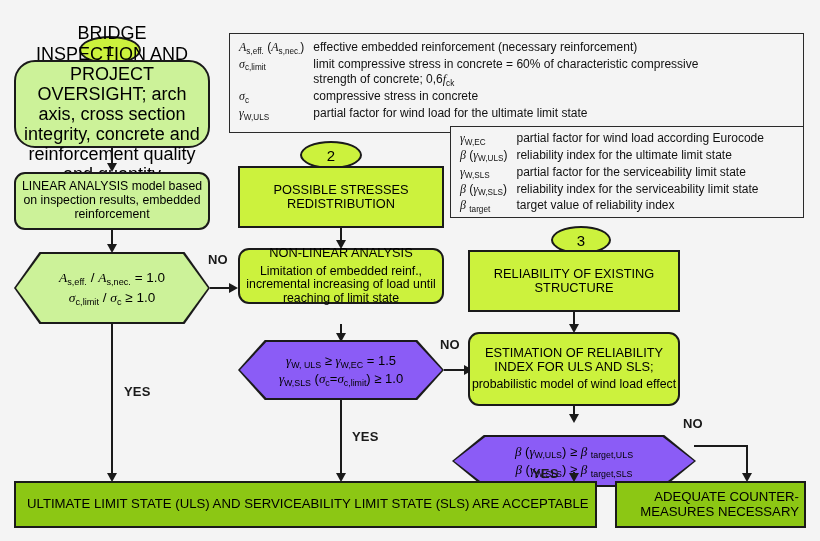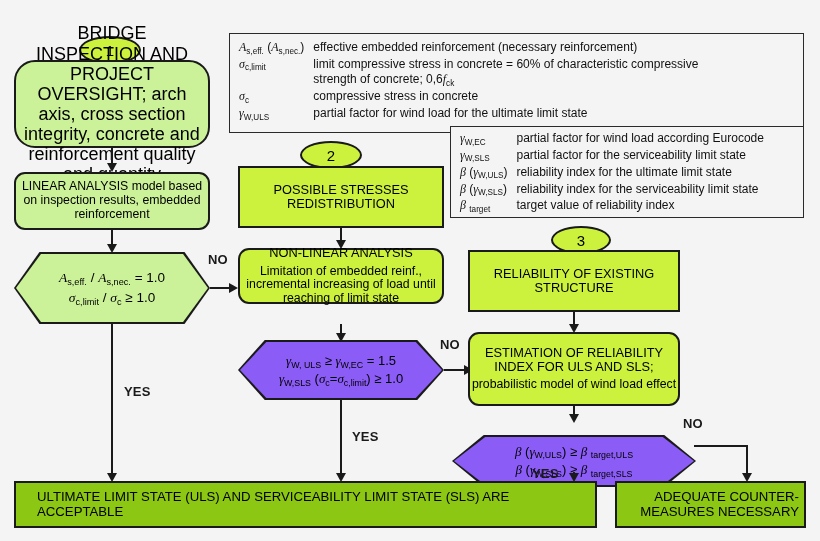--- a/index.html
+++ b/index.html
@@ -222,21 +222,21 @@
   <div class="line hline" style="left:694px; top:445px; width:54px;"></div>
   <div class="line vline" style="left:746px; top:445px; height:34px;"></div>
   <div class="arrowdown" style="left:742px; top:473px;"></div>
   <div class="lbl" style="left:683px; top:416px;">NO</div>
 
   <div class="line vline" style="left:573px; top:472px; height:7px;"></div>
   <div class="arrowdown" style="left:569px; top:473px;"></div>
   <div class="lbl" style="left:532px; top:466px;">YES</div>
 
   <div class="node olive" style="left:14px; top:481px; width:583px; height:47px; font-size:13.2px; justify-content:flex-start; text-align:left;">
-    <div class="txt" style="padding-left:21px; text-align:left;">ULTIMATE LIMIT STATE (ULS) AND SERVICEABILITY LIMIT STATE (SLS) ARE ACCEPTABLE</div>
+    <div class="txt" style="padding-left:11px; text-align:left;">ULTIMATE LIMIT STATE (ULS) AND SERVICEABILITY LIMIT STATE (SLS) ARE ACCEPTABLE</div>
   </div>
 
   <div class="node olive" style="left:615px; top:481px; width:191px; height:47px; font-size:13.2px;">
     <div class="txt">ADEQUATE COUNTER-MEASURES NECESSARY</div>
   </div>
 
   <div class="legend" style="left:229px; top:33px; width:575px; height:100px;">
     <table>
       <tbody>
           <tr>
@@ -274,29 +274,29 @@
     <table>
       <tbody>
           <tr>
         <td class="sym">
           <span class="ital">γ</span><sub>W,EC</sub>
         </td>
         <td class="desc">partial factor for wind load according Eurocode</td>
       </tr>
       <tr>
         <td class="sym">
+          <span class="ital">β</span> (<span class="ital">γ</span><sub>W,ULS</sub>)
+        </td>
+        <td class="desc">reliability index for the ultimate limit state</td>
+      </tr>
+      <tr>
+        <td class="sym">
           <span class="ital">γ</span><sub>W,SLS</sub>
         </td>
         <td class="desc">partial factor for the serviceability limit state</td>
-      </tr>
-      <tr>
-        <td class="sym">
-          <span class="ital">β</span> (<span class="ital">γ</span><sub>W,ULS</sub>)
-        </td>
-        <td class="desc">reliability index for the ultimate limit state</td>
       </tr>
       <tr>
         <td class="sym">
           <span class="ital">β</span> (<span class="ital">γ</span><sub>W,SLS</sub>)
         </td>
         <td class="desc">reliability index for the serviceability limit state</td>
       </tr>
       <tr>
         <td class="sym">
           <span class="ital">β</span> <sub>target</sub>

